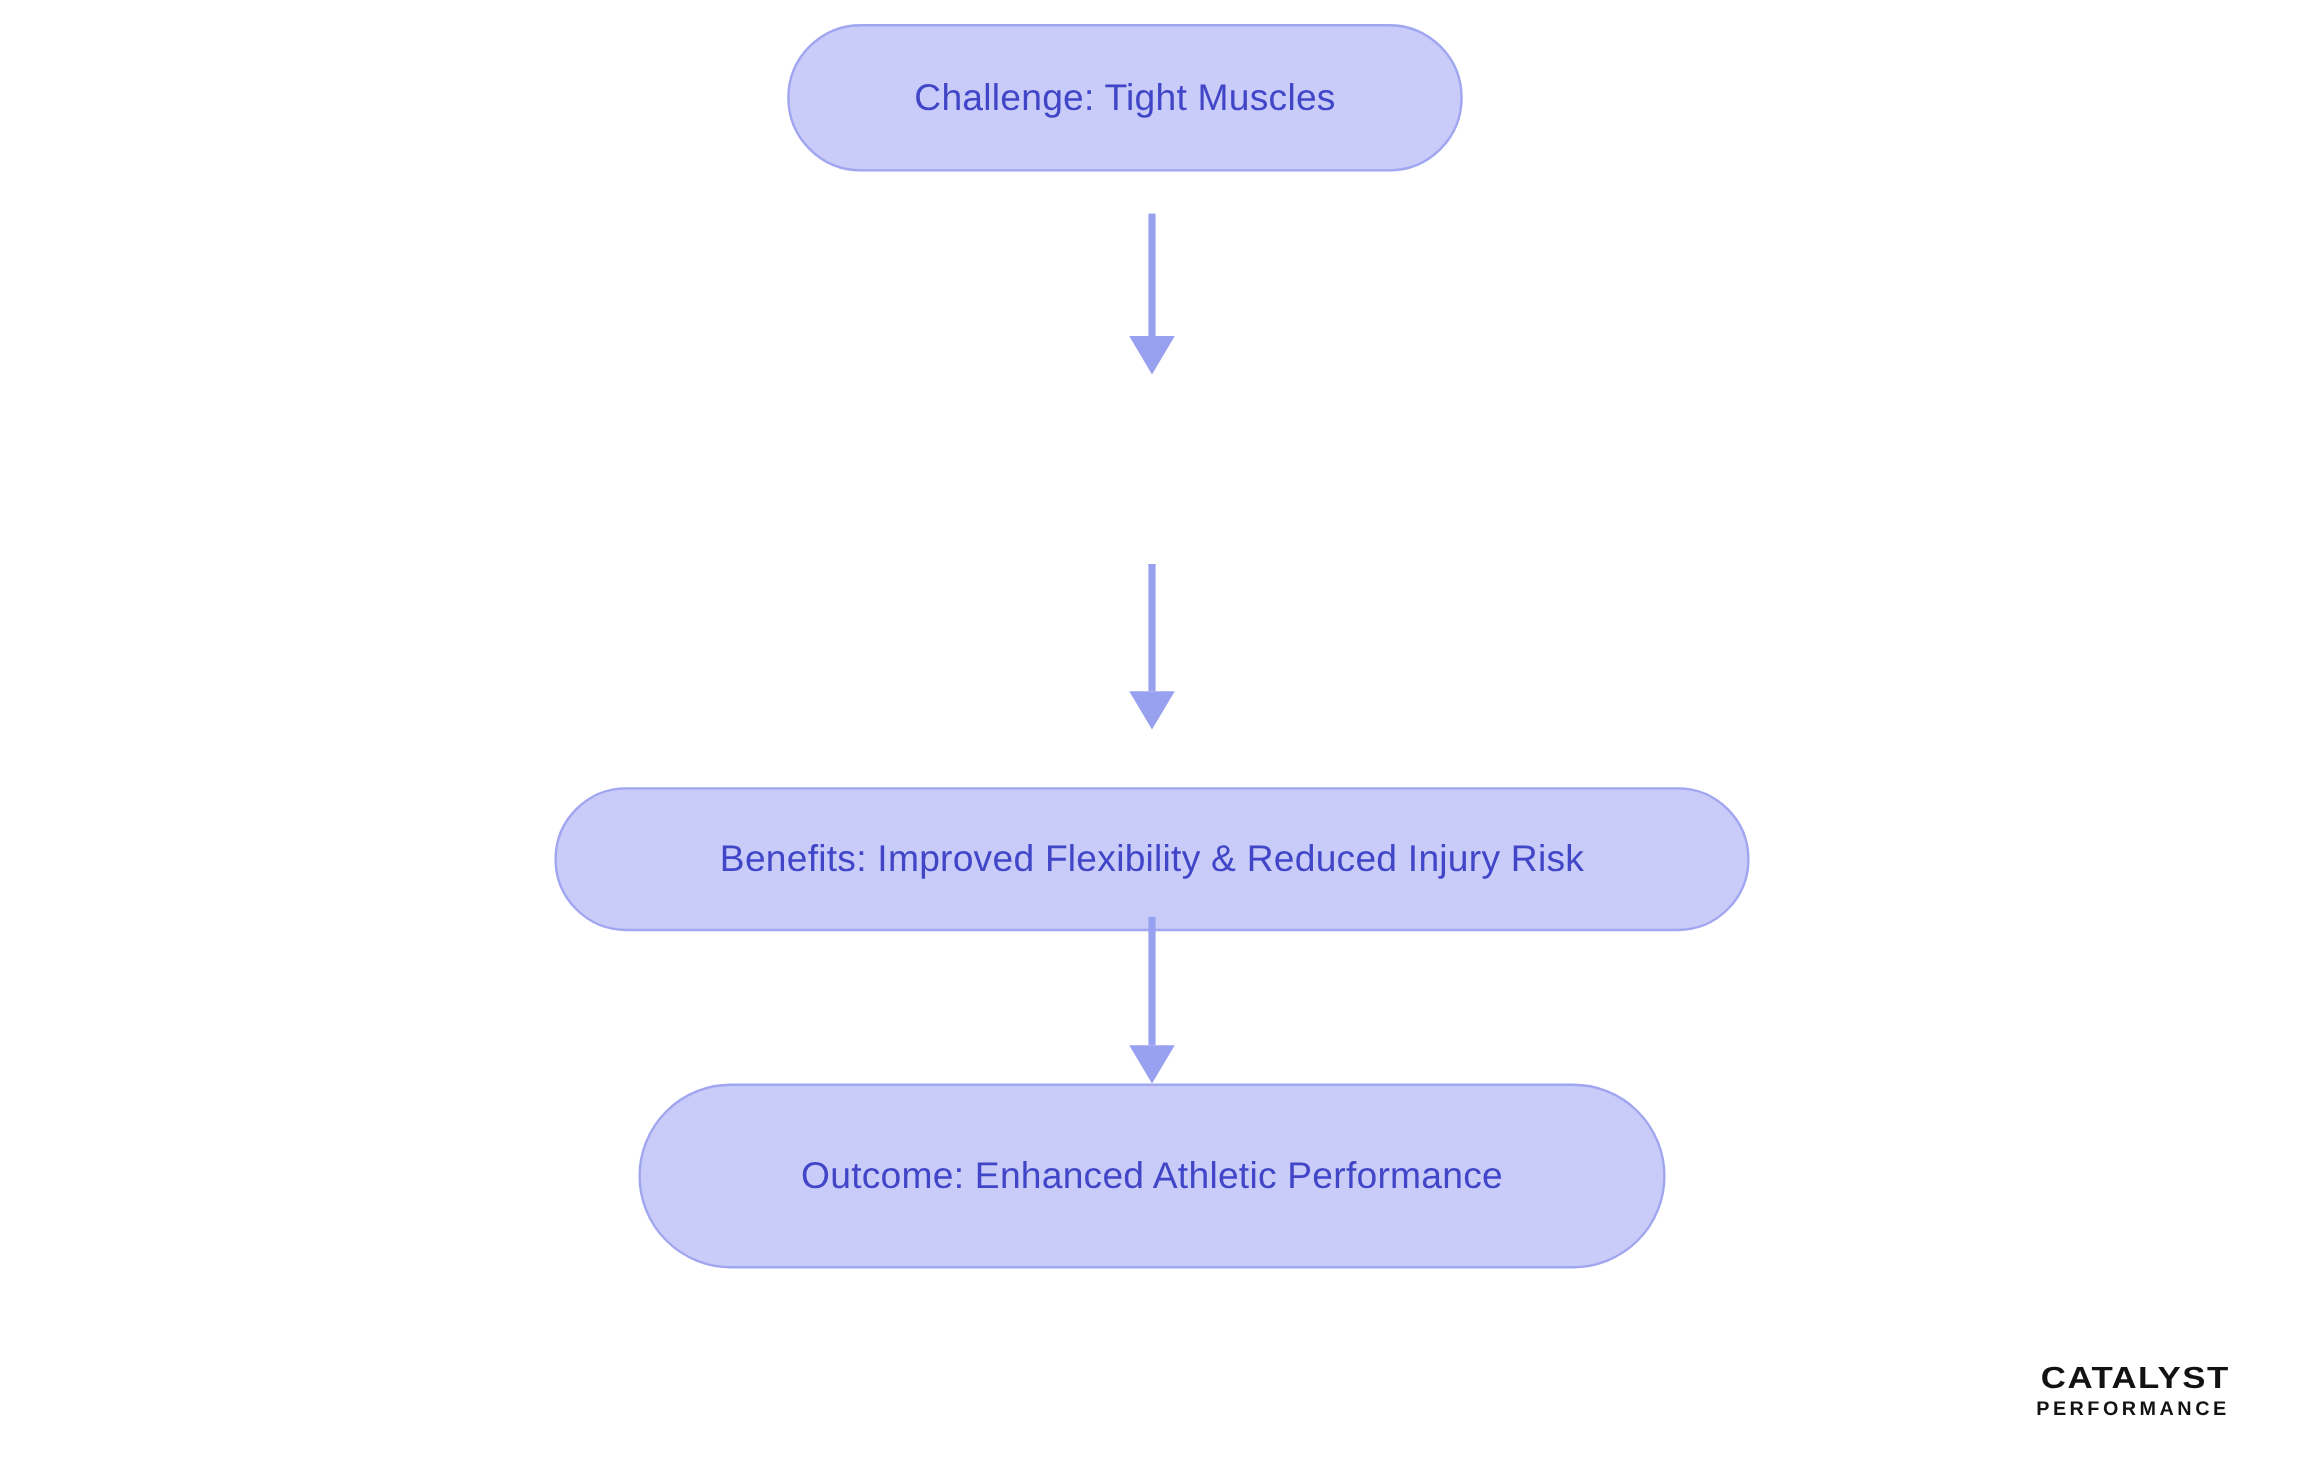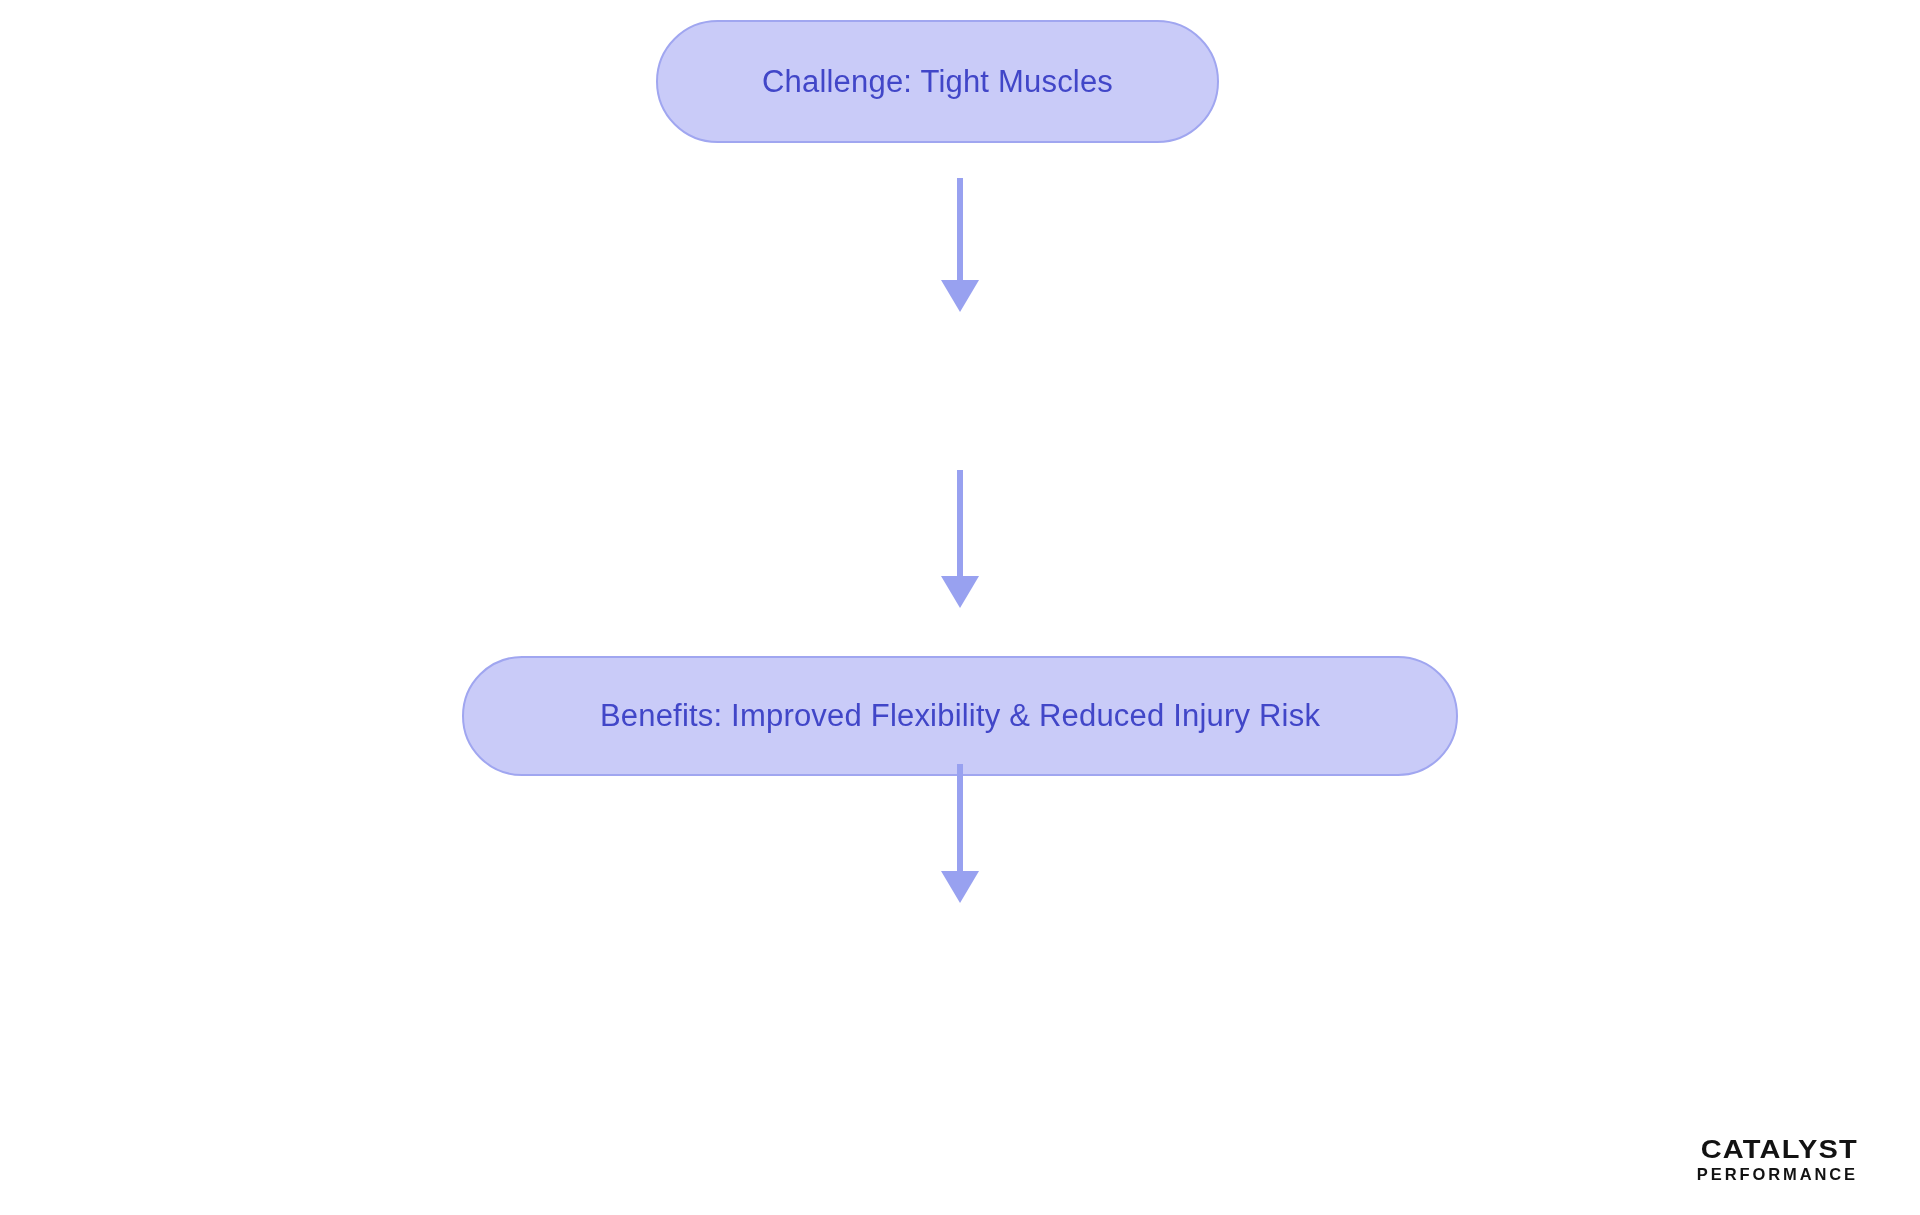--- a/index.html
+++ b/index.html
@@ -103,19 +103,22 @@
 
   <div class="node n3">
     <span>Benefits: Improved Flexibility &amp; Reduced Injury Risk</span>
   </div>
 
   <div class="arrow a3">
     <div class="shaft"></div>
     <div class="head"></div>
   </div>
 
+  <div class="node n4">
+    <span>Outcome: Enhanced Athletic Performance</span>
+  </div>
 
   <div class="logo">
     <div class="brand">CATALYST</div>
     <div class="sub">PERFORMANCE</div>
   </div>
 
 </div>
 
 </body></html>

